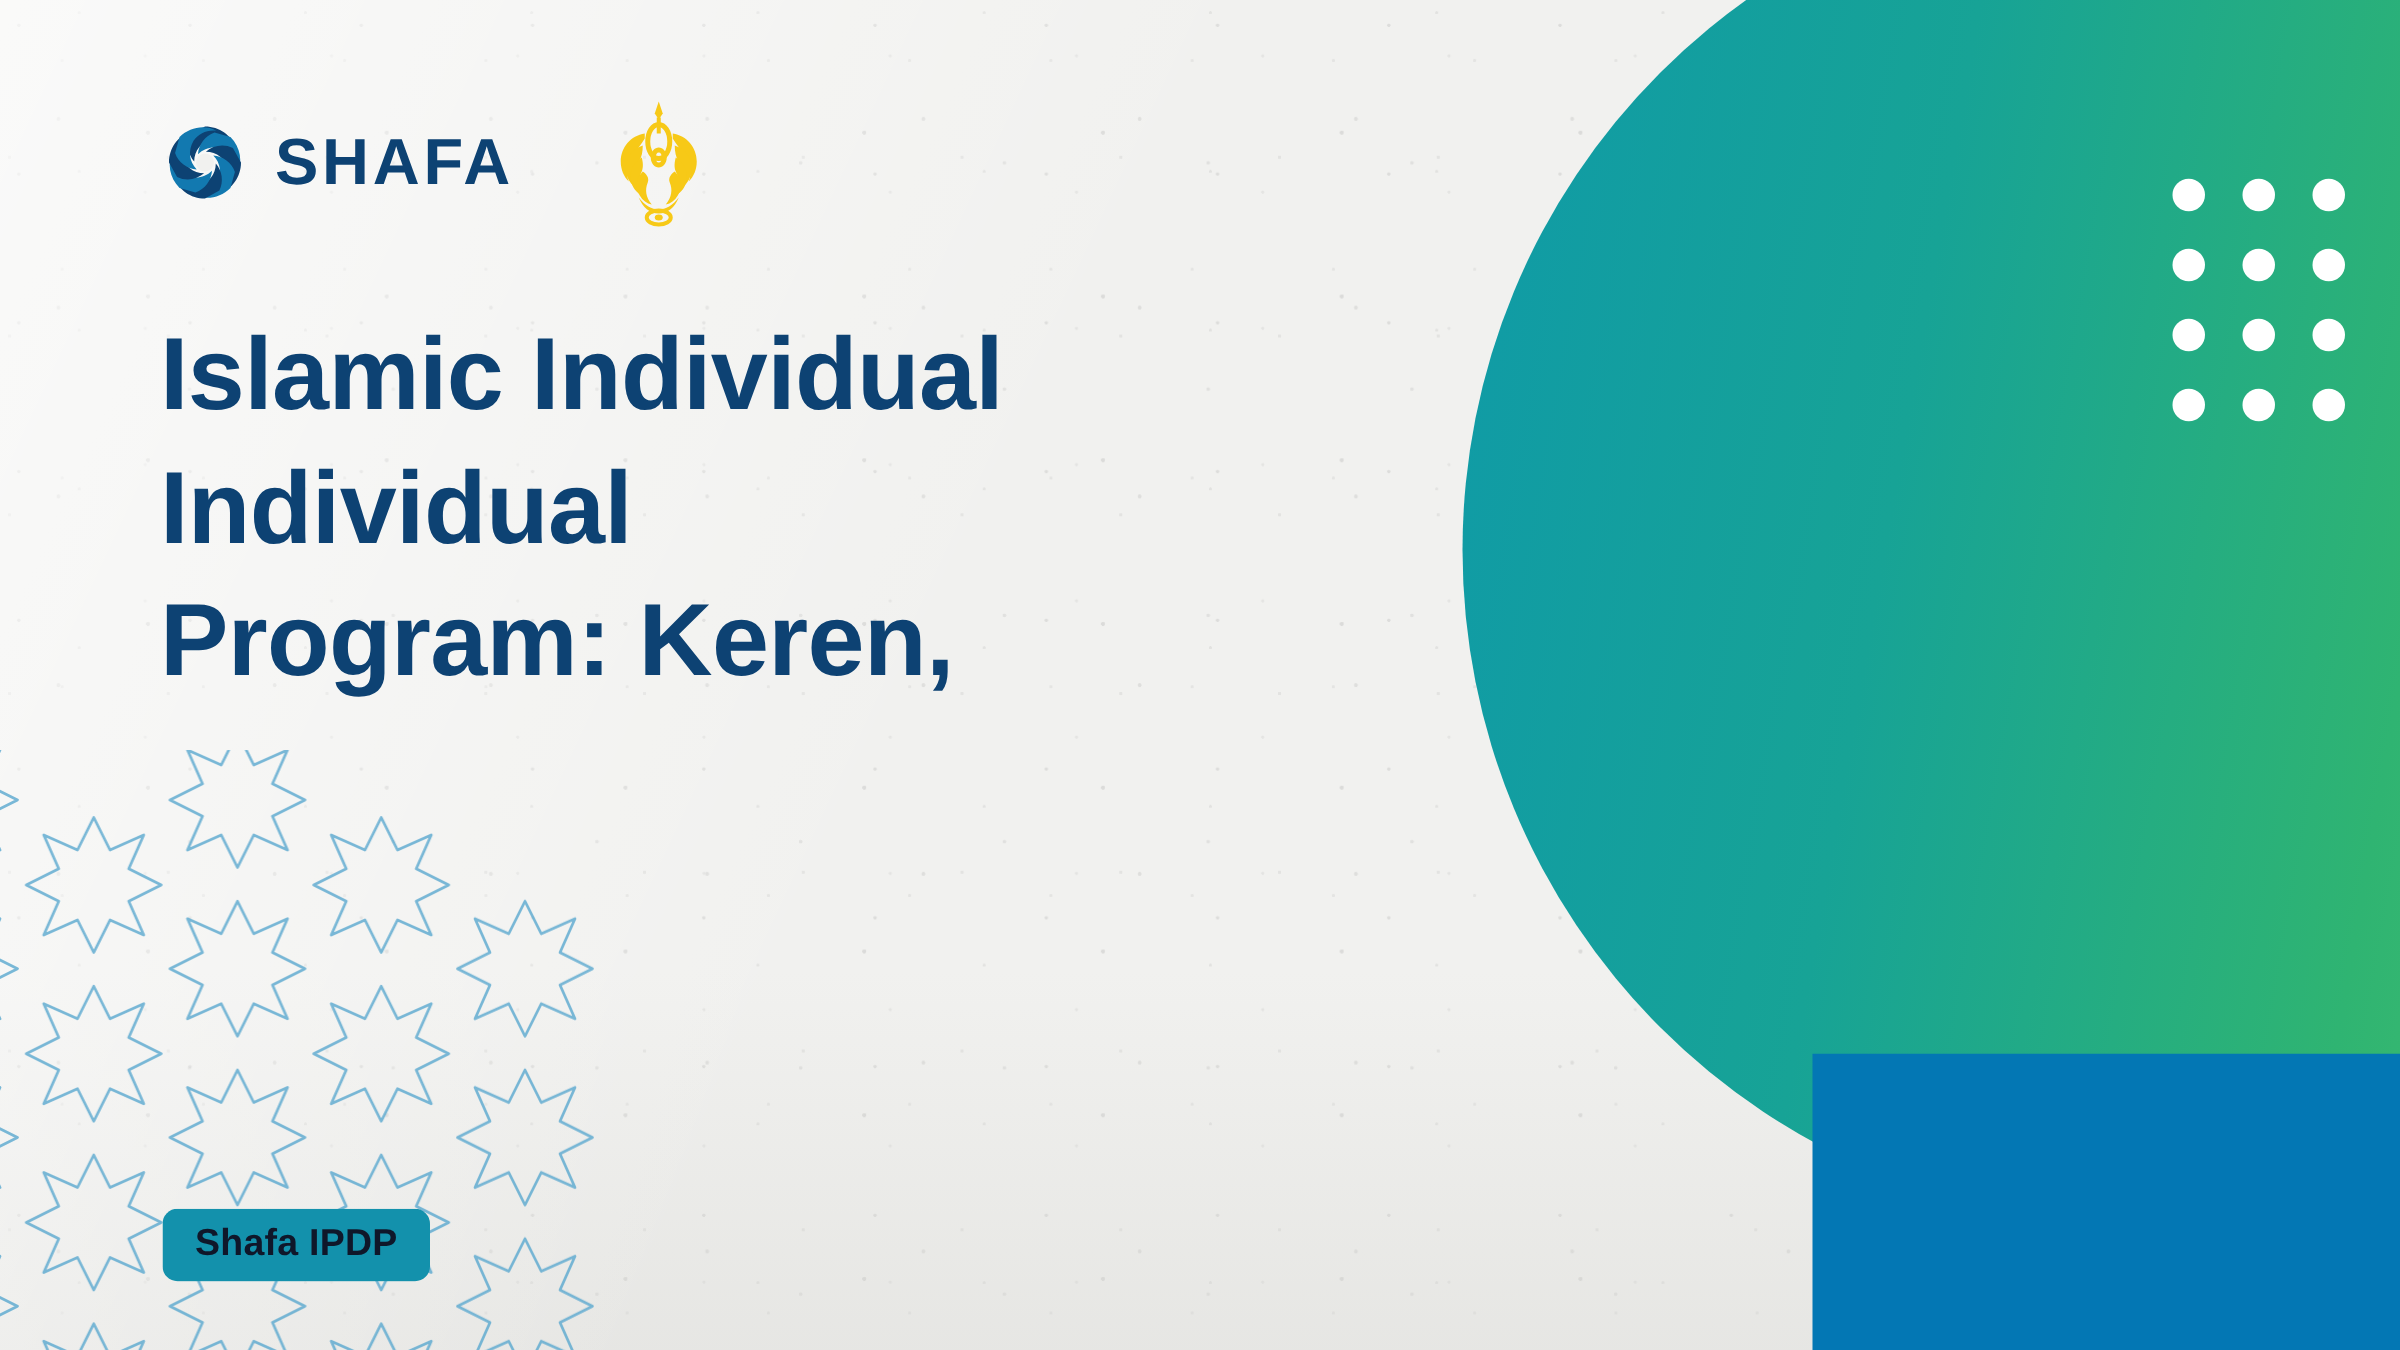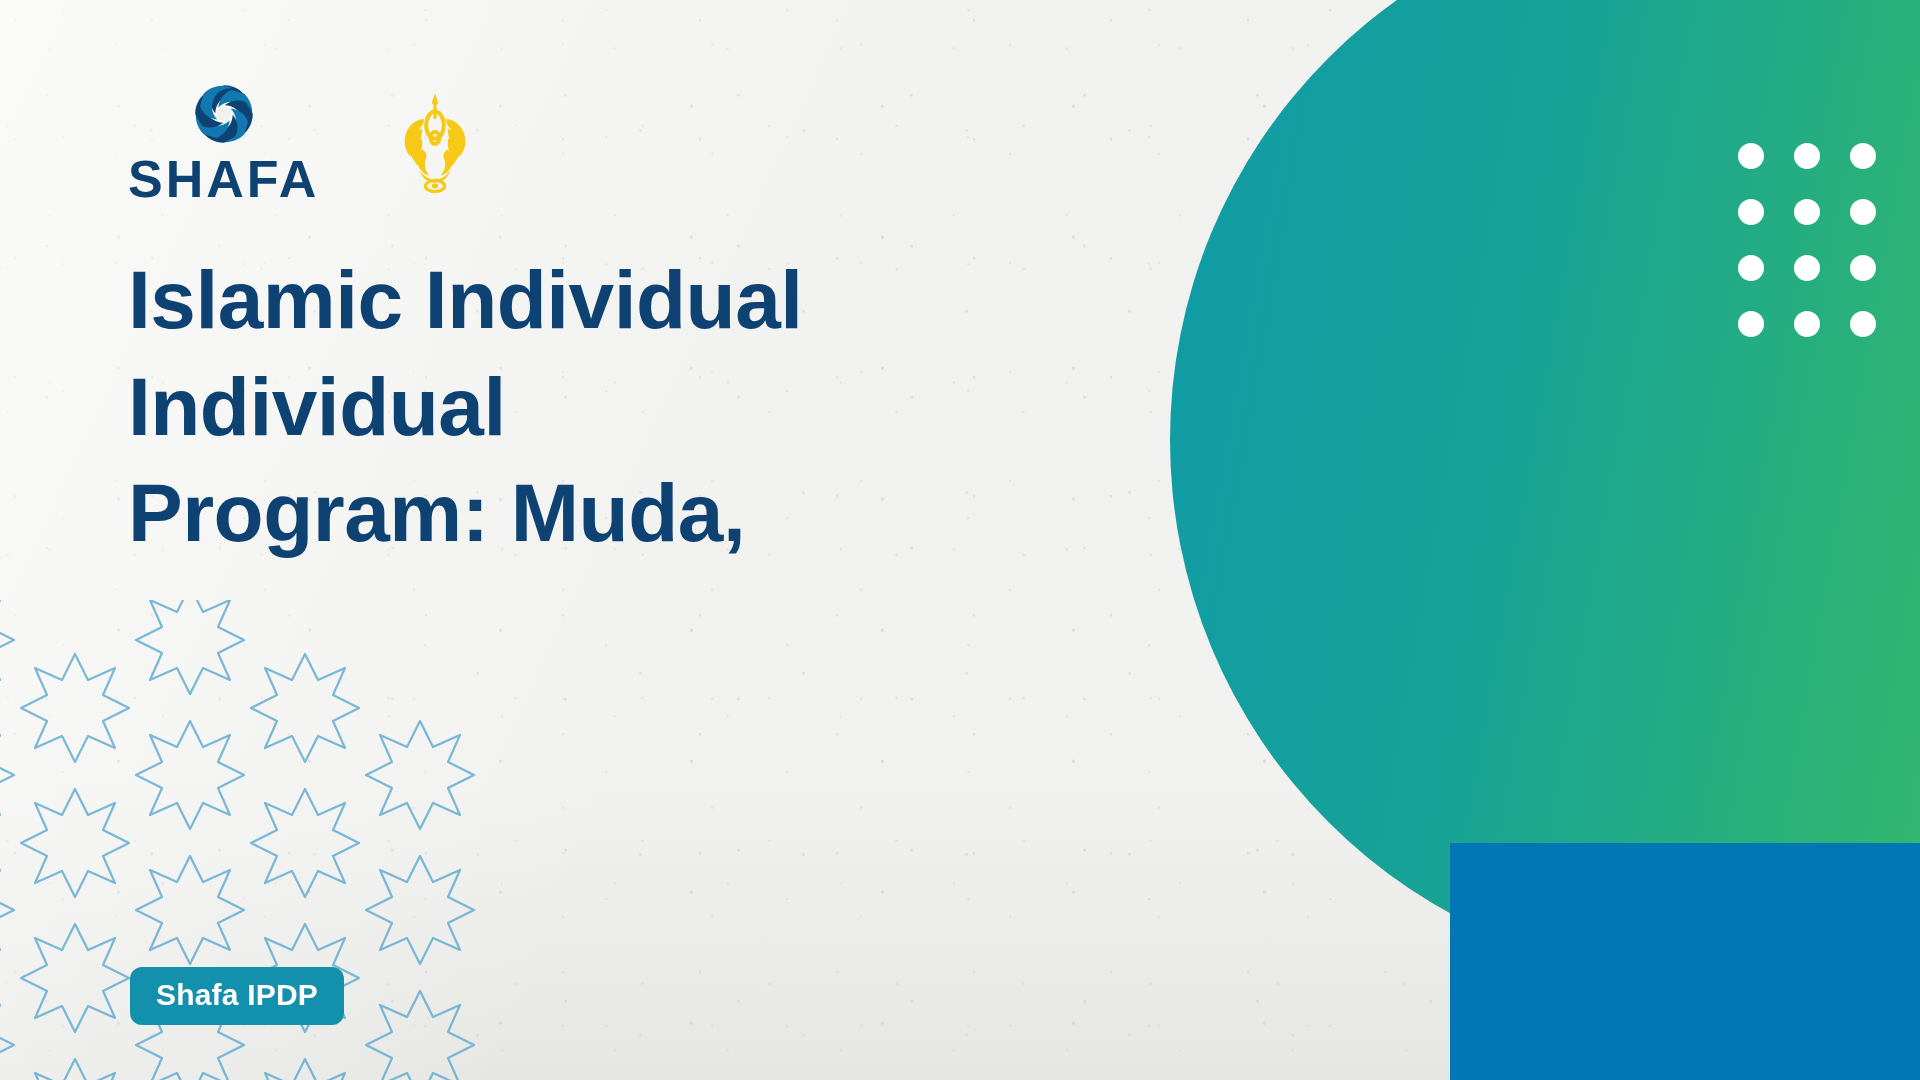--- a/index.html
+++ b/index.html
@@ -82,21 +82,21 @@
     background:#ffffff;
     justify-self:start; align-self:start;
   }
 
   
   .logo-row {
     position:absolute;
     left:128px; top:78px;
     display:flex; align-items:center; gap:68px;
   }
-  .shafa-lockup { display:flex; align-items:center; gap:3px;flex-direction:column; }
+  .shafa-lockup { display:flex; align-items:center; gap:20px; }
   .shafa-mark { width:72px; height:72px; display:block; }
   .shafa-word {
     font-size:52px;
     font-weight:700;
     letter-spacing:3px;
     color:#0d4273;
     line-height:1;
   }
   .ui-makara { width:96px; height:104px; display:block; }
 
@@ -112,21 +112,21 @@
     letter-spacing:-.5px;
     margin-top:11px;
   }
   .headline .line { display:block; white-space:nowrap; }
 
   
   .badge {
     position:absolute;
     left:130px; top:967px;
     background:#1391ac;
-    color:#ffffff;
+    color:#0f172a;
     font-size:30px;
     font-weight:700;
     letter-spacing:.2px;
     padding:13px 26px 15px;
     border-radius:12px;
     line-height:1;
   }
 </style>
 </head>
 <body>
@@ -251,18 +251,18 @@
                  C76 110 69 116 60 116 C51 116 44 110 40 100 Z"></path>
         <ellipse cx="60" cy="120" rx="12" ry="7" fill="none" stroke="#f7c917" stroke-width="4"></ellipse>
         <ellipse cx="60" cy="120" rx="4" ry="3"></ellipse>
       </g>
     </svg>
   </div>
 
   <h1 class="headline">
     <span class="line">Islamic Individual</span>
     <span class="line">Individual</span>
-    <span class="line">Program: Muda,</span>
+    <span class="line">Program: Keren,</span>
   </h1>
 
   <div class="badge">Shafa IPDP</div>
 
 </div>
 
 </body></html>

